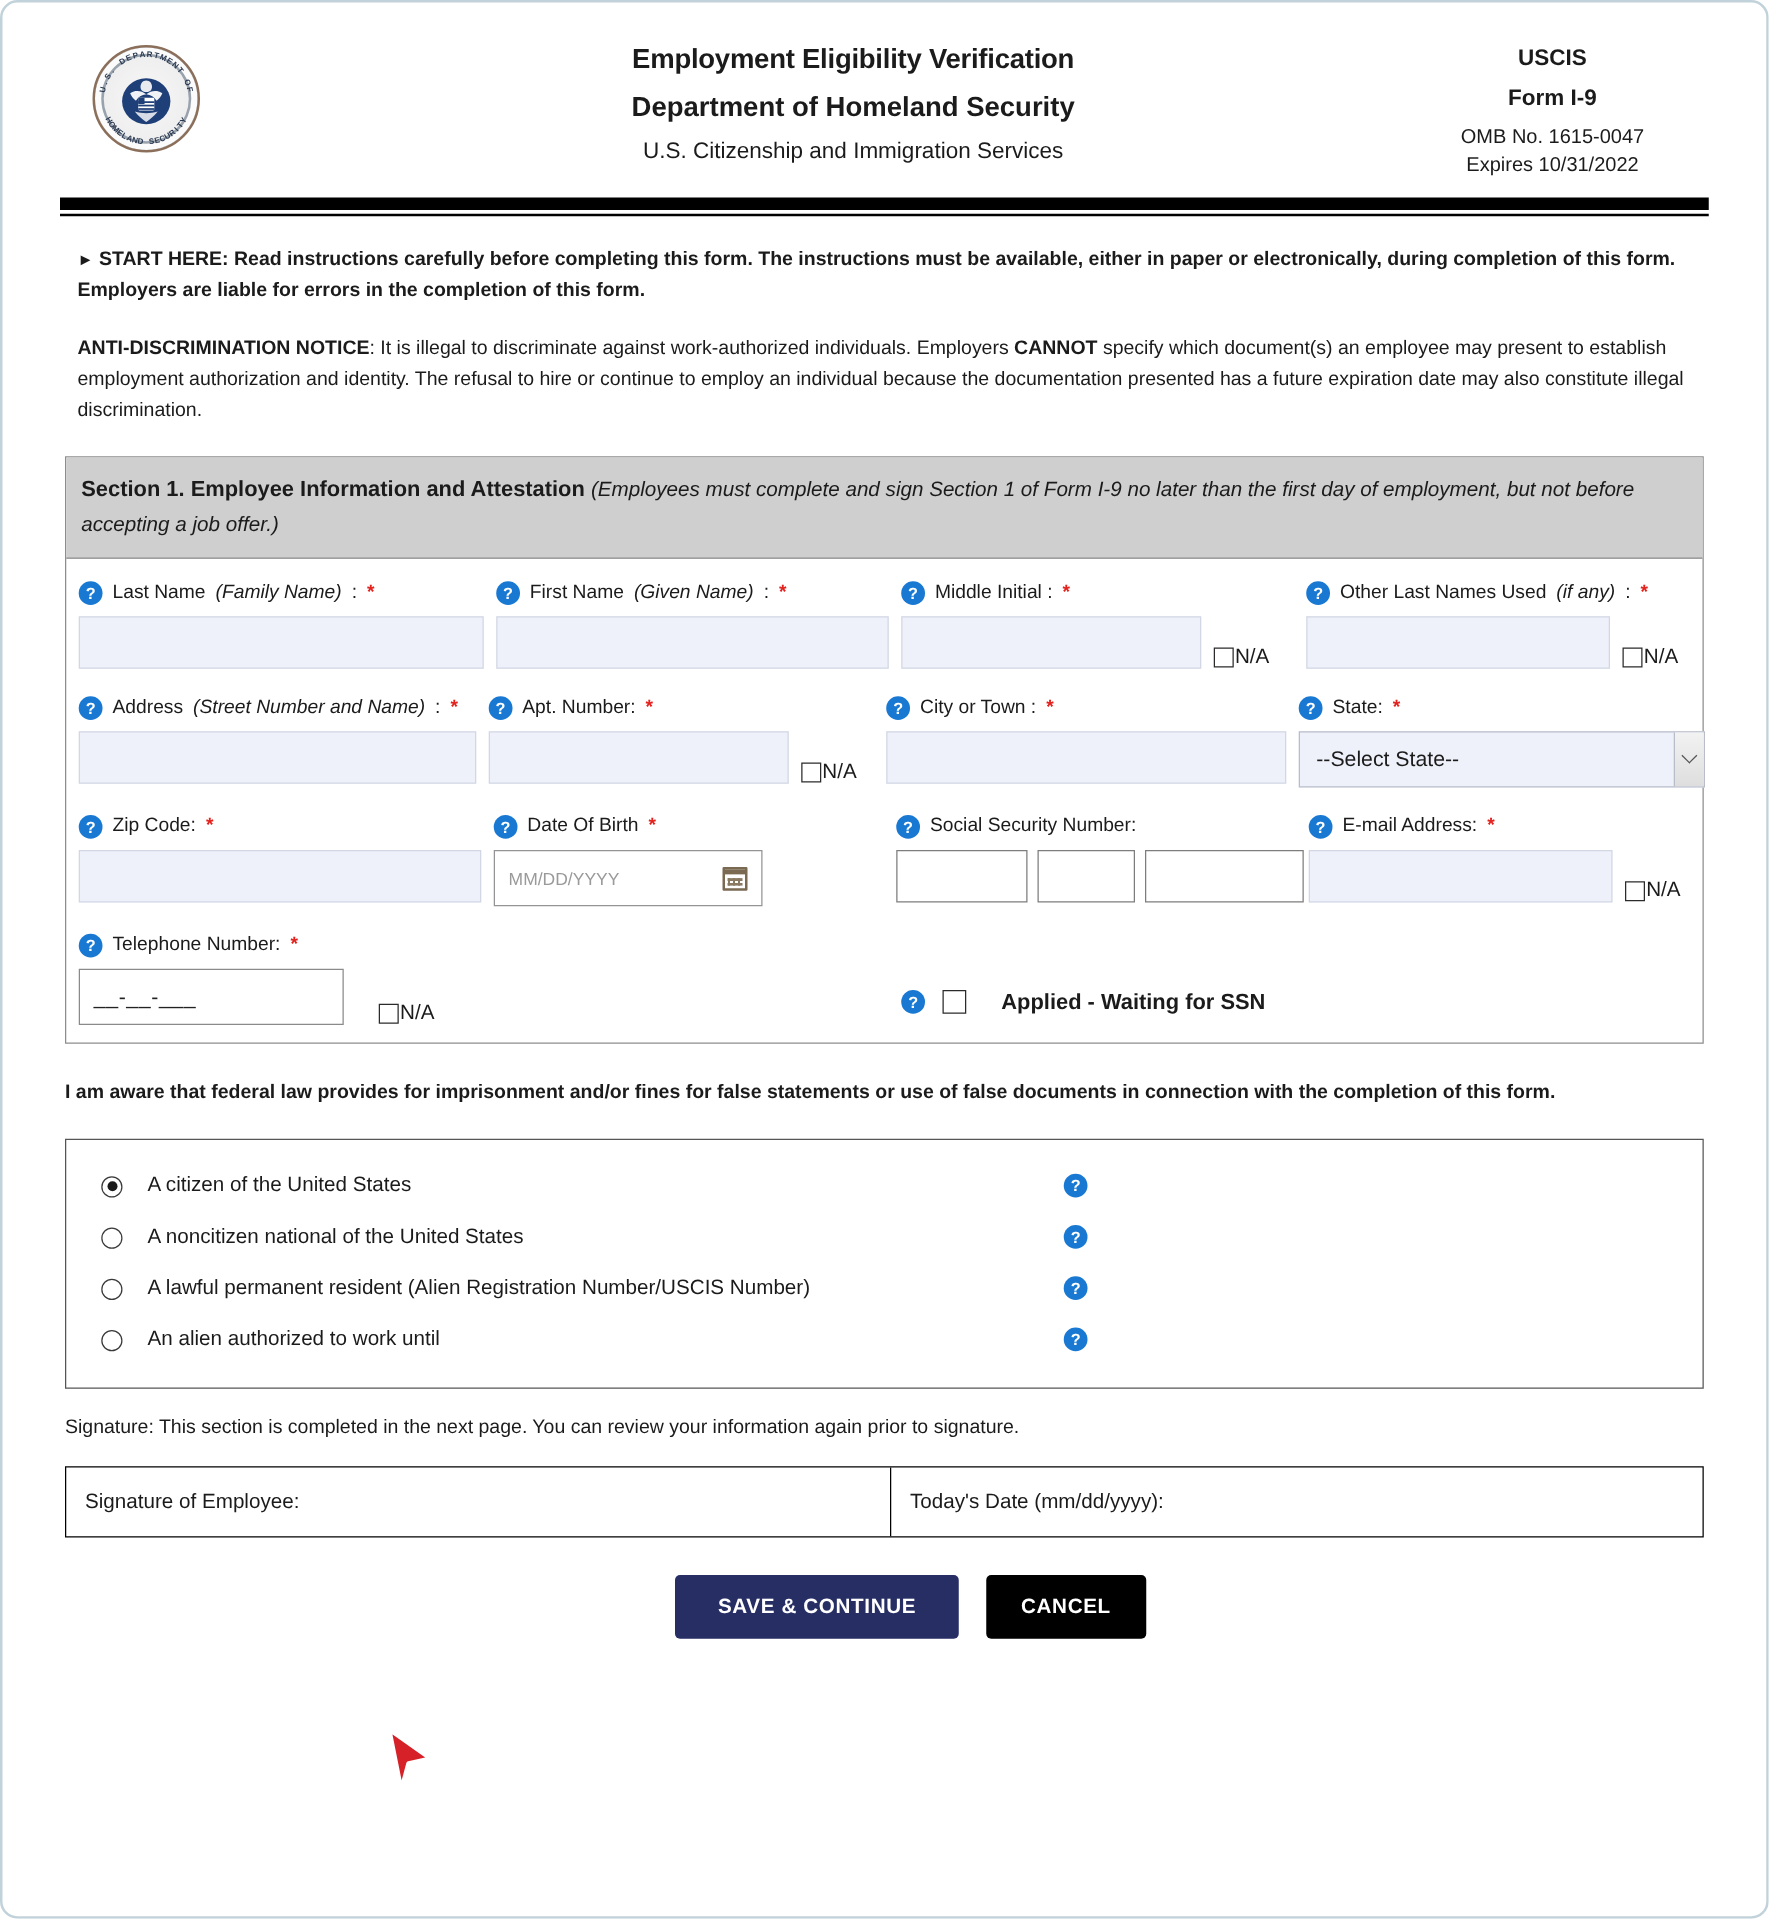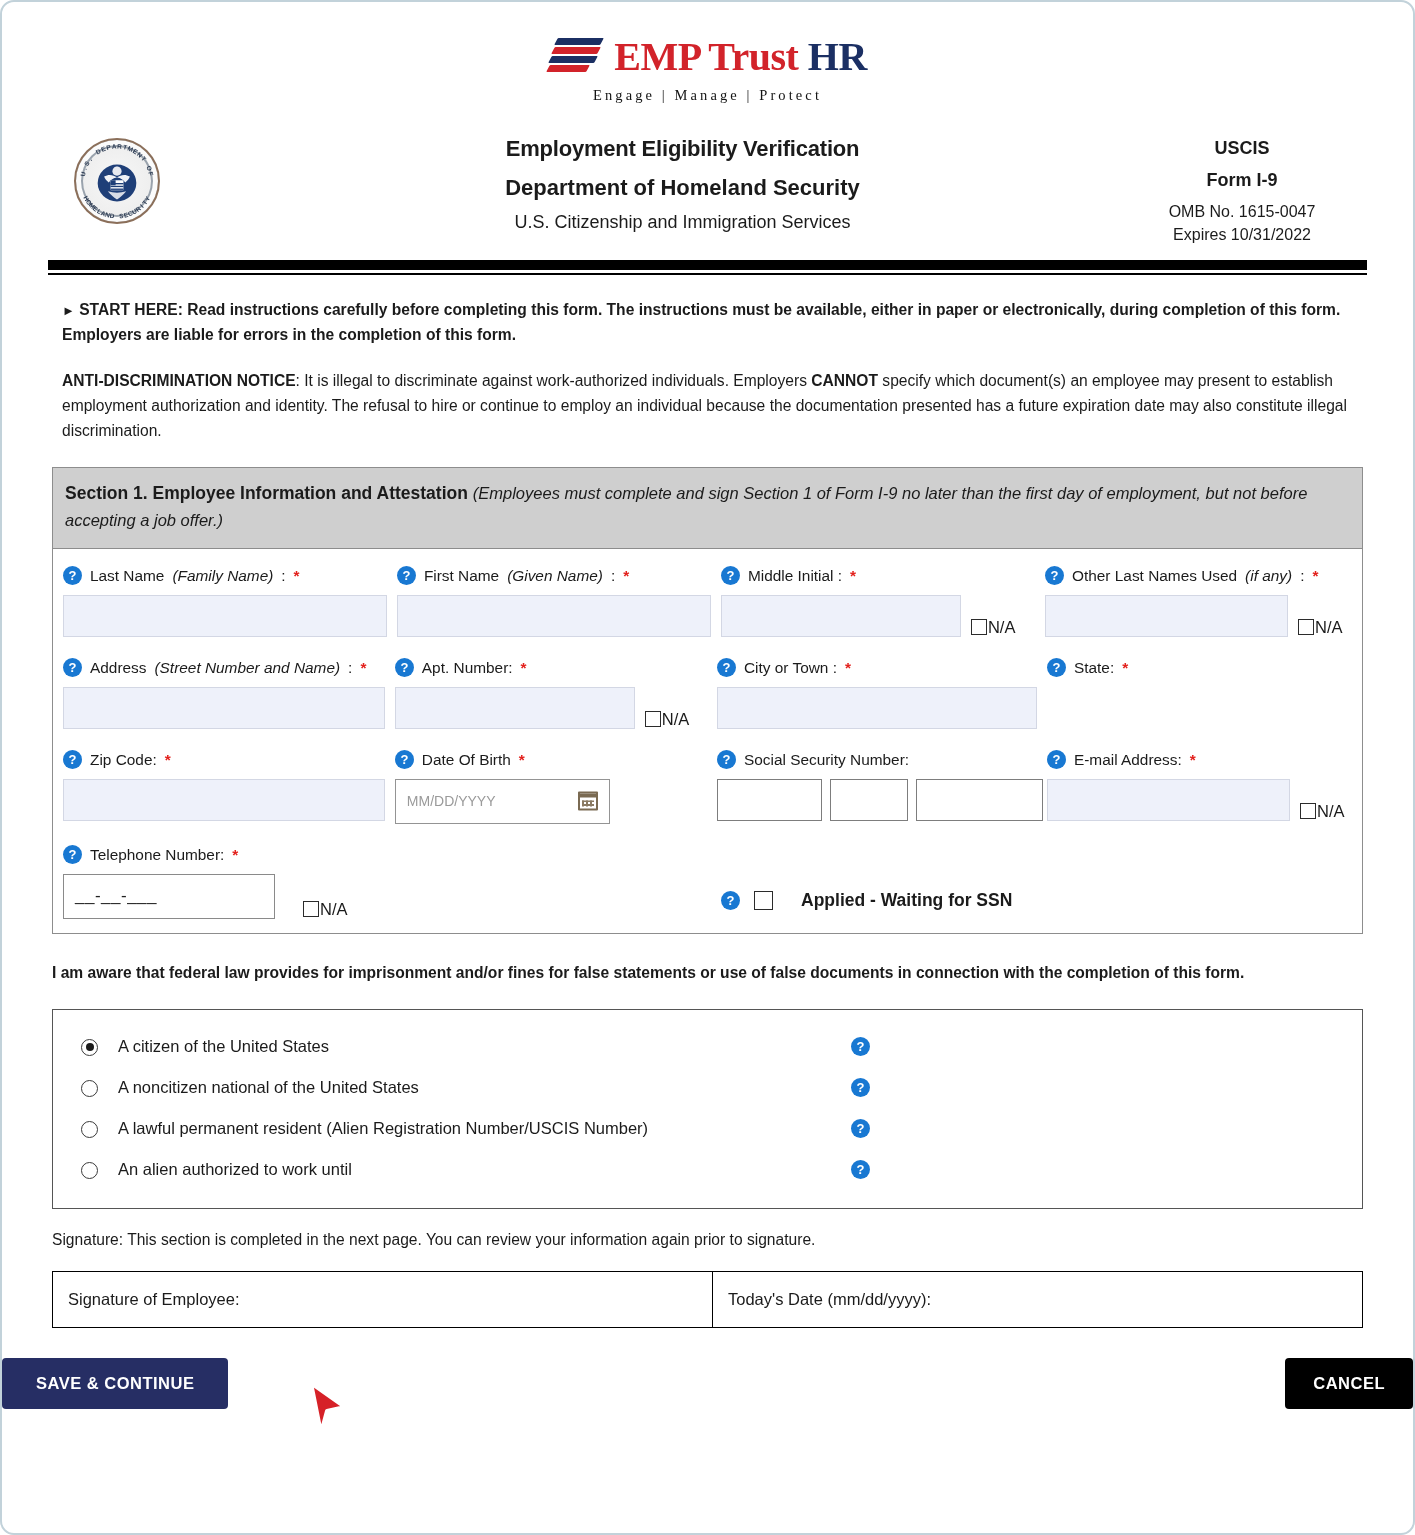--- a/index.html
+++ b/index.html
@@ -224,53 +224,41 @@
   .sig-note { padding: 0 50px; margin-top:22px; font-size:15.6px; }
 
   .sig-table {
     margin: 22px 50px 0 50px;
     border:1.6px solid #000;
     display:flex; height:57px;
   }
   .sig-c1 { flex: 0 0 660px; border-right:1.6px solid #000; display:flex; align-items:center; padding-left:15px; font-size:16.5px; }
   .sig-c2 { flex:1; display:flex; align-items:center; padding-left:15px; font-size:16.5px; }
 
-  .btn-row { display:flex; justify-content:space-between; gap:22px; margin-top:30px; }
+  .btn-row { display:flex; justify-content:center; gap:22px; margin-top:30px;padding-left:42px; }
   .btn {
     border:none; cursor:pointer; color:#fff;
     font-size:16.5px; font-weight:bold; letter-spacing:0.5px;
     font-family:"Liberation Sans", sans-serif;
     border-radius:4px;
   }
   .btn-save { background:#262e64; padding:16px 34px; }
   .btn-cancel { background:#000; padding:16px 28px; }
 
   
   .cursor {
     position:absolute; left:303px; top:1379px;
     width:44px; height:66px; pointer-events:none;
   }
 </style>
 </head>
 <body>
 
 <div class="page">
 
-  <div class="brand">
-    <div class="brand-row">
-      <div class="brand-mark">
-        <span style="top:2px;  left:8px;  width:46px; background:#1b2f63;"></span>
-        <span style="top:11px; left:5px;  width:46px; background:#d2232a;"></span>
-        <span style="top:20px; left:2px;  width:46px; background:#1b2f63;"></span>
-        <span style="top:29px; left:0px;  width:40px; background:#d2232a;"></span>
-      </div>
-      <div class="brand-text"><span class="red">EMP</span><span class="red"> Trust </span><span class="navy">HR</span></div>
-    </div>
-    <div class="brand-tag">Engage | Manage | Protect</div>
-  </div>
 
   <div class="doc-head">
     <div class="seal-col">
       <div class="seal">
         <svg class="eagle" viewBox="0 0 100 100">
           <ellipse cx="50" cy="50" rx="42" ry="40" fill="#1f3f78"></ellipse>
           <path d="M50 14c6 0 10 5 10 11 0 5-4 9-10 9s-10-4-10-9c0-6 4-11 10-11z" fill="#e8eaf0"></path>
           <path d="M22 36c10-6 20-4 28 2-8 1-14 5-18 11-5-4-8-8-10-13z" fill="#f0f2f6"></path>
           <path d="M78 36c-10-6-20-4-28 2 8 1 14 5 18 11 5-4 8-8 10-13z" fill="#f0f2f6"></path>
           <rect x="36" y="44" width="28" height="22" rx="2" fill="#ffffff"></rect>
@@ -436,20 +424,26 @@
               <span class="req">*</span>
           </div>
           <input class="inp" style="width: 320px;" value="">
         </div>
         <div class="fcell" style="width:333px">
           <div class="lab">
             <span class="qm">?</span>
             <span>State:</span>
               <span class="req">*</span>
           </div>
+          <div class="sel-wrap" style="width:325px">
+            <div class="sel">--Select State--</div>
+            <div class="sel-btn">
+                <span class="chev"></span>
+              </div>
+          </div>
         </div>
       </div>
 
       <div class="frow" style="padding-top:18px">
         <div class="fcell" style="width:340px">
           <div class="lab">
             <span class="qm">?</span>
             <span>Zip Code:</span>
               <span class="req">*</span>
           </div>

